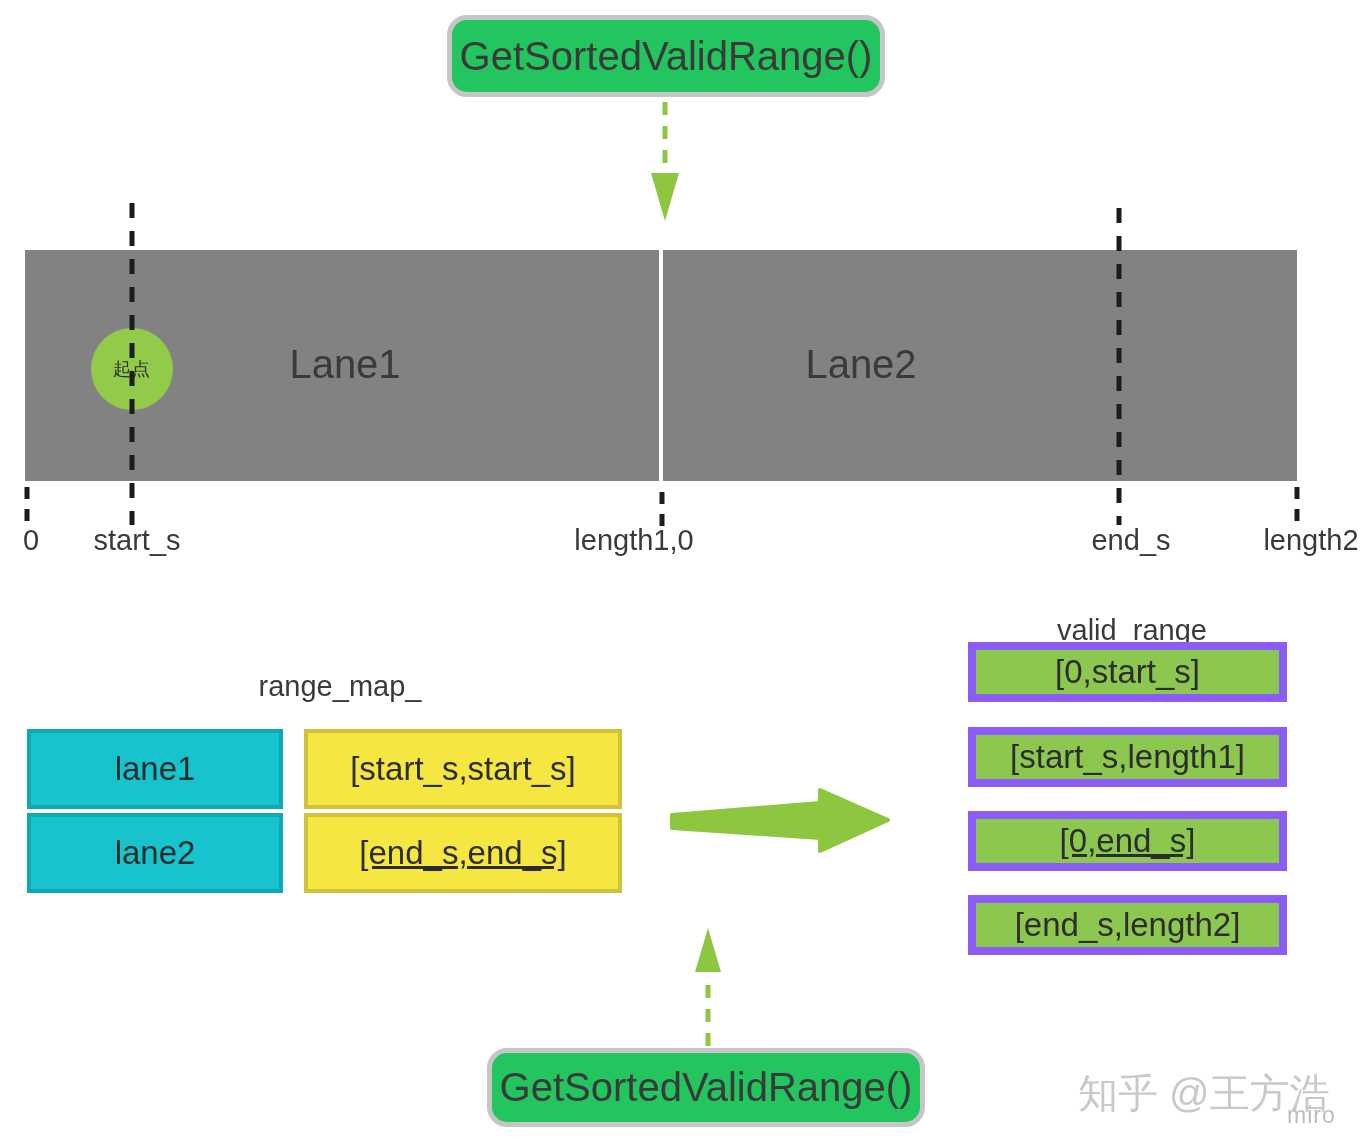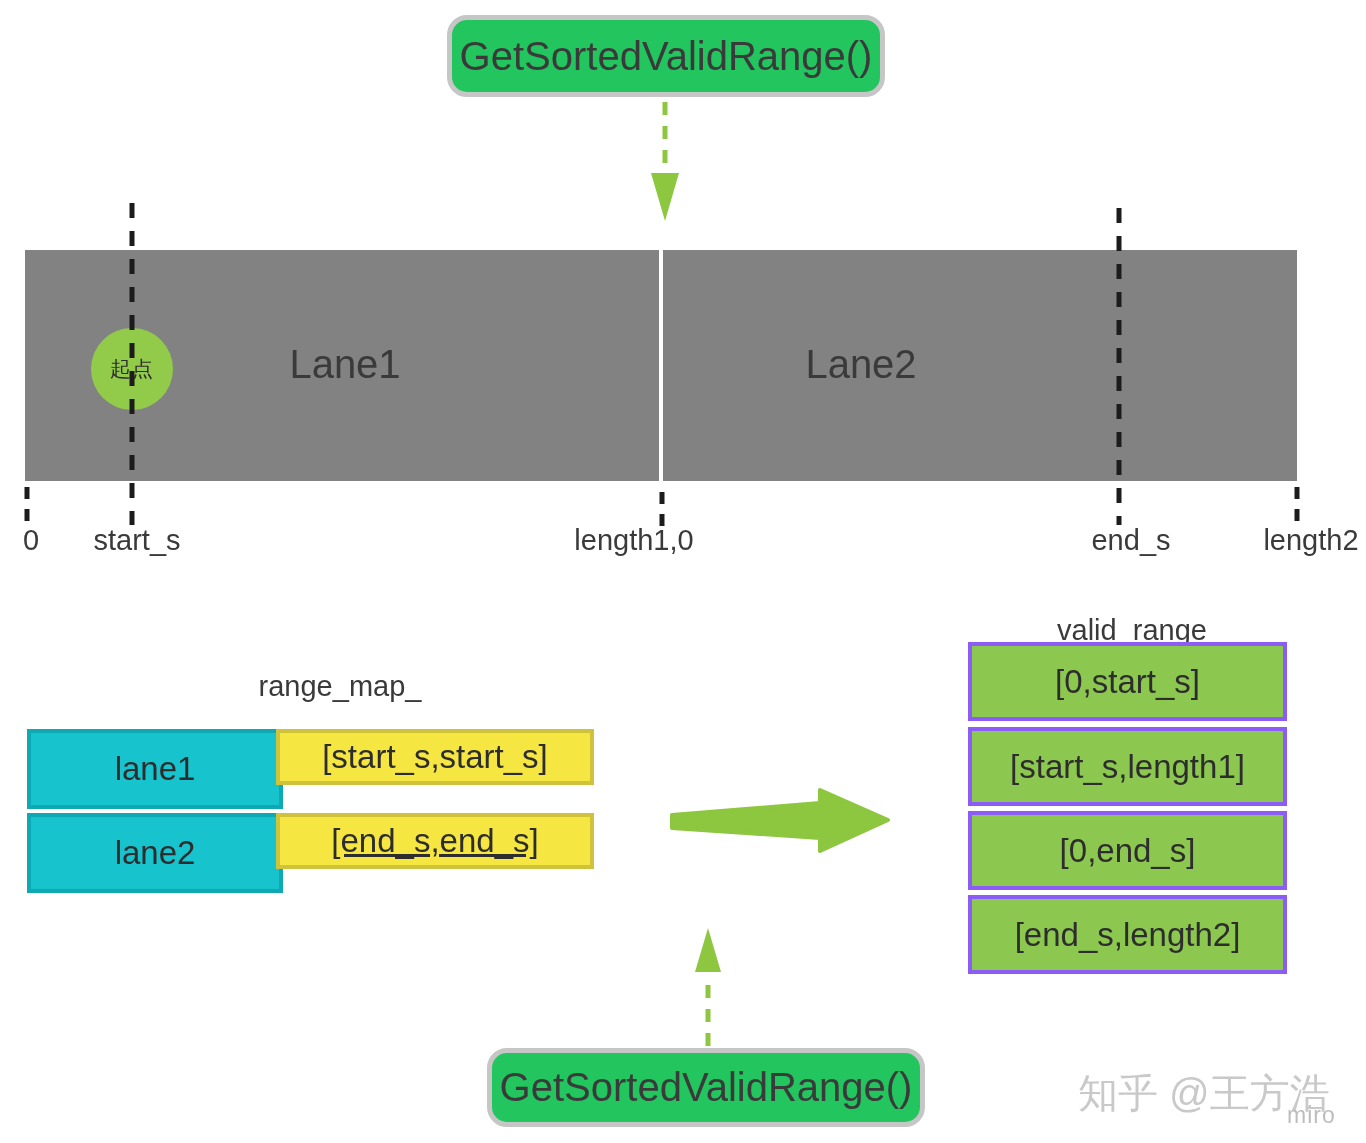--- a/index.html
+++ b/index.html
@@ -31,21 +31,21 @@
     position:absolute;left:634px;top:0;width:4px;height:231px;background:#ffffff;
   }
   .lane-label{
     position:absolute;top:92px;
     font-size:40px;color:#3a3a3a;white-space:nowrap;
     transform:translateX(-50%);
   }
   .marker-circle{
     position:absolute;top:78px;width:82px;height:82px;border-radius:50%;
     display:flex;align-items:center;justify-content:center;
-    font-size:21px;color:#2d2d2d;letter-spacing:1px;
+    font-size:18px;color:#2d2d2d;letter-spacing:1px;
   }
   #start-circle{left:66px;background:#92cb4a;}
   #end-circle{left:1055px;background:#29c8d6;}
 
   
   .axis-label{
     position:absolute;top:524px;
     font-size:29px;color:#3a3a3a;white-space:nowrap;
     transform:translateX(-50%);
   }
@@ -57,22 +57,22 @@
     transform:translateX(-50%);
   }
 
   
   .cell{
     position:absolute;box-sizing:border-box;
     display:flex;align-items:center;justify-content:center;
     font-size:33px;color:#2d2d2d;white-space:nowrap;
   }
   .cell-cyan{left:27px;width:256px;height:80px;background:#17c4ce;border:4px solid #0fa9b4;}
-  .cell-yellow{left:276px;width:318px;height:56px;background:#f5e642;border:4px solid #cfc33b;}
-  .cell-green{left:968px;width:319px;height:79px;background:#8cc74f;border:4px solid #8b5cf6;}
+  .cell-yellow{left:304px;width:318px;height:80px;background:#f5e642;border:4px solid #cfc33b;}
+  .cell-green{left:968px;width:319px;height:60px;background:#8cc74f;border:8px solid #8b5cf6;}
 
   
   #watermark{
     position:absolute;left:1078px;top:1066px;
     font-size:40px;color:#c9c9c9;white-space:nowrap;
   }
   #watermark-miro{
     position:absolute;left:1287px;top:1102px;
     font-size:23px;color:#bdbdbd;letter-spacing:1px;
   }
@@ -105,21 +105,21 @@
 
   <div class="tbl-title" style="left:305px;top:670px;margin-left:35px;">range_map_</div>
   <div class="cell cell-cyan" style="top:729px;">lane1</div>
   <div class="cell cell-yellow" style="top:729px;">[start_s,start_s]</div>
   <div class="cell cell-cyan" style="top:813px;">lane2</div>
   <div class="cell cell-yellow" style="top:813px;text-decoration:underline;">[end_s,end_s]</div>
 
   <div class="tbl-title" style="left:1132px;top:614px;">valid_range</div>
   <div class="cell cell-green" style="top:642px;">[0,start_s]</div>
   <div class="cell cell-green" style="top:727px;">[start_s,length1]</div>
-  <div class="cell cell-green" style="top:811px;">[0,end_s]</div>
+  <div class="cell cell-green" style="top:811px;text-decoration:underline;">[0,end_s]</div>
   <div class="cell cell-green" style="top:895px;">[end_s,length2]</div>
 
   <div class="fn-box" style="left:487px;top:1048px;width:438px;height:79px;">
     <span>GetSortedValidRange()</span>
   </div>
 
   <svg class="overlay" width="1366" height="1143" viewBox="0 0 1366 1143">
 
     <line x1="665" y1="102" x2="665" y2="174" stroke="#8dc63f" stroke-width="5" stroke-dasharray="13 11"></line>
     <polygon points="651,173 679,173 665,221" fill="#8dc63f"></polygon>

